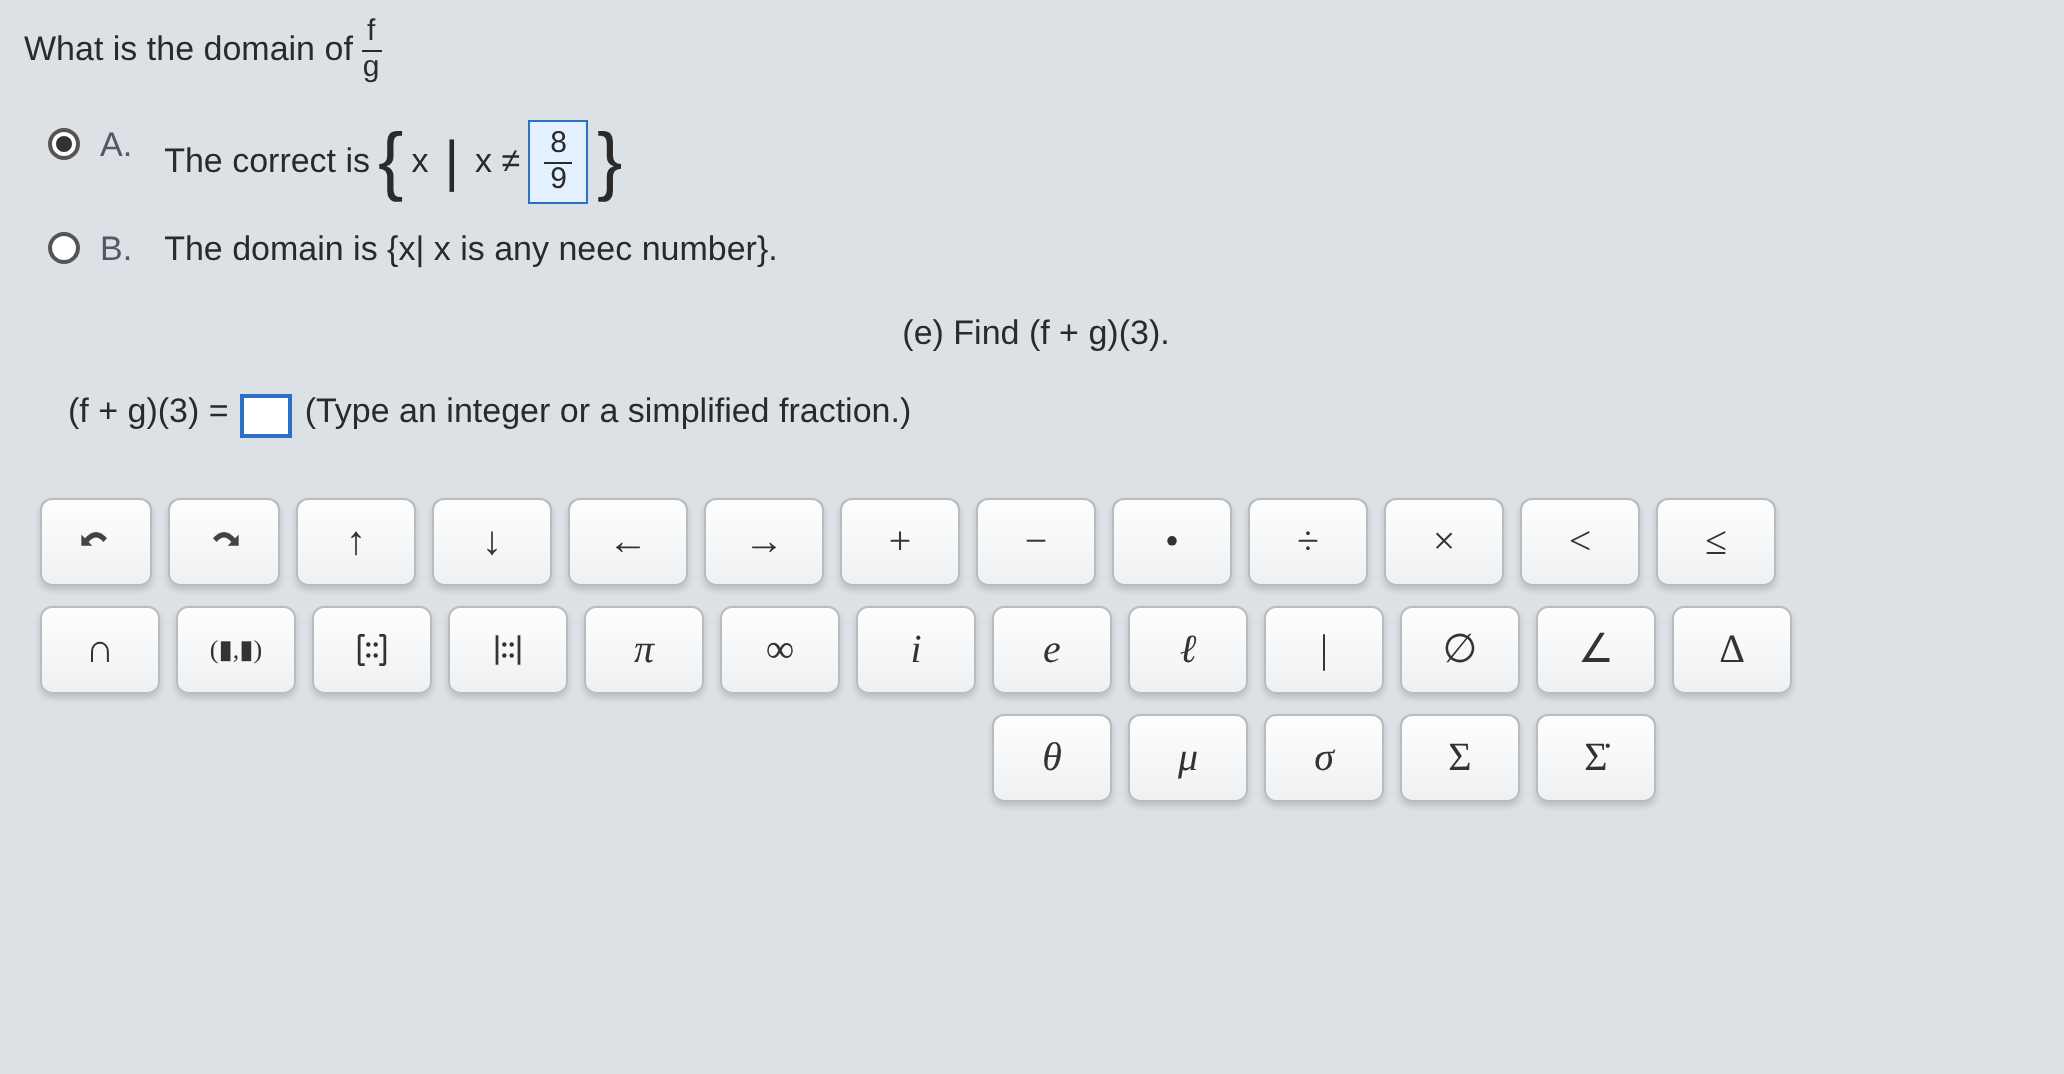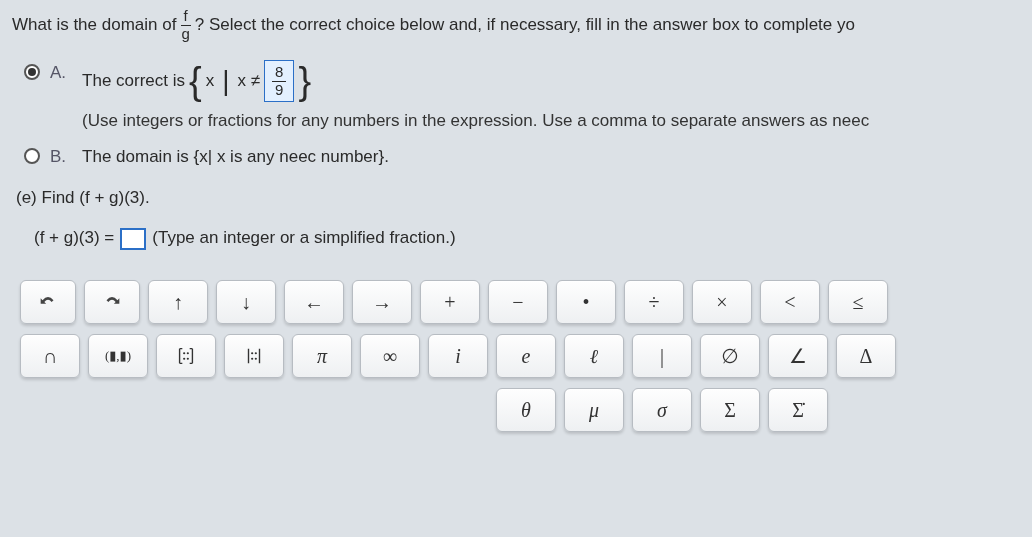--- a/index.html
+++ b/index.html
@@ -39,21 +39,21 @@
     .domain-line { display: flex; align-items: center; gap: 4px; }
     .set-brace { font-size: 38px; line-height: 1; font-weight: 300; }
     .answer-box-filled {
       background: #e3f0ff;
       border: 1.5px solid #2b6fc7;
       padding: 3px 5px;
       display: inline-flex;
       align-items: center;
     }
     .hint { color: #333; margin-top: 6px; padding-left: 0; }
-    .part-e { margin: 16px 0 12px 4px; }
+    .part-e { margin: 16px 0 12px 4px; text-align: center; }
     .eqline { display: flex; align-items: flex-end; margin: 14px 0 22px 22px; }
     .answer-box-empty {
       width: 26px; height: 22px; border: 2px solid #2b6fc7; background: #fff; margin: 0 6px;
       display: inline-block;
     }
     
     .toolbar { padding: 0 20px; }
     .kbrow { display: flex; gap: 8px; margin-bottom: 10px; }
     .kbtn {
       width: 60px; height: 44px;
@@ -74,21 +74,20 @@
 </head>
 <body>
 
 <div class="content">
   <div class="question-line">
     <span>What is the domain of </span>
     <span class="frac">
       <span class="num">f</span>
       <span class="den">g</span>
     </span>
-    <span>? Select the correct choice below and, if necessary, fill in the answer box to complete yo</span>
   </div>
 
   <div class="choice-block">
     <div class="choice-row">
       <span class="radio selected"></span>
       <span class="choice-label">A.</span>
       <div class="choice-body">
         <div class="domain-line">
           <span>The correct is </span>
           <span class="set-brace">{</span>
@@ -96,21 +95,20 @@
           <span style="font-size:28px;margin:0 4px;">|</span>
           <span>x ≠</span>
           <span class="answer-box-filled">
             <span class="frac">
               <span class="num">8</span>
               <span class="den">9</span>
             </span>
           </span>
           <span class="set-brace">}</span>
         </div>
-        <div class="hint">(Use integers or fractions for any numbers in the expression. Use a comma to separate answers as neec</div>
       </div>
     </div>
   </div>
 
   <div class="choice-block">
     <div class="choice-row">
       <span class="radio"></span>
       <span class="choice-label">B.</span>
       <div class="choice-body">
         <span>The domain is {x| x is any neec number}.</span>

